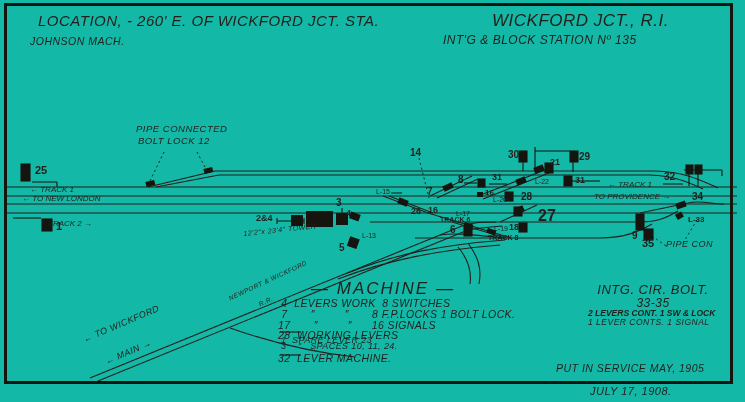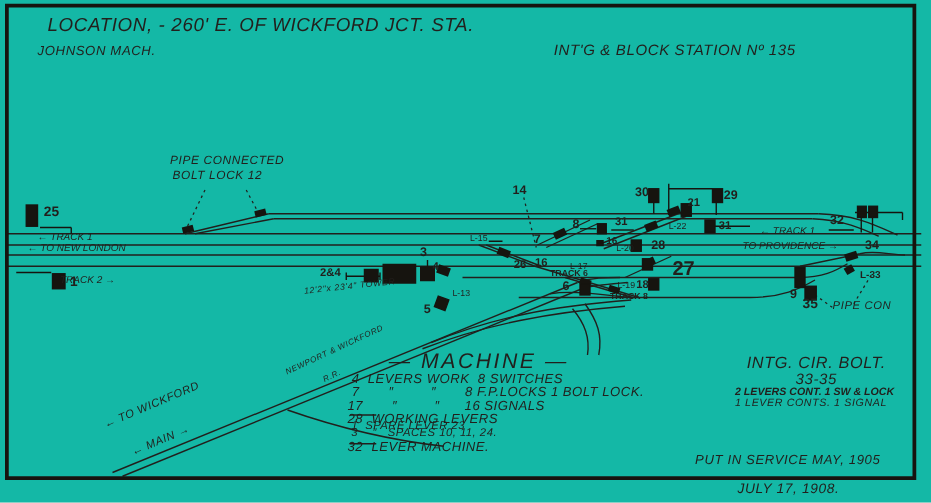--- a/index.html
+++ b/index.html
@@ -129,20 +129,21 @@
     <g stroke="#221f1c" stroke-width="1.2">
       <path d="M280 332 H301"></path>
       <path d="M280 355 H301"></path>
     </g>
   </svg>
 
   <div class="frame"></div>
 
   <div class="lb hand" style="left:38px;top:13px;font-size:15px;">LOCATION, - 260' E. OF WICKFORD JCT. STA.</div>
   <div class="lb hand" style="left:30px;top:36px;font-size:10.5px;">JOHNSON MACH.</div>
+  <div class="lb hand" style="left:492px;top:12px;font-size:17px;">WICKFORD JCT., R.I.</div>
   <div class="lb hand" style="left:443px;top:34px;font-size:12px;">INT'G &amp; BLOCK STATION Nº 135</div>
 
   <div class="lb hand" style="left:136px;top:124px;font-size:9.5px;">PIPE CONNECTED</div>
   <div class="lb hand" style="left:138px;top:136px;font-size:9.5px;">BOLT LOCK 12</div>
   <div class="lb hand rot" style="left:243px;top:230px;font-size:7px;transform:rotate(-6deg);">12'2"x 23'4" TOWER</div>
   <div class="lb hand" style="left:666px;top:240px;font-size:9px;">PIPE CON</div>
 
   <div class="lb hand small" style="left:30px;top:186px;font-size:8px;">← TRACK 1</div>
   <div class="lb hand small" style="left:22px;top:195px;font-size:8px;">← TO NEW LONDON</div>
   <div class="lb hand small" style="left:48px;top:220px;font-size:8px;">TRACK 2 →</div>

